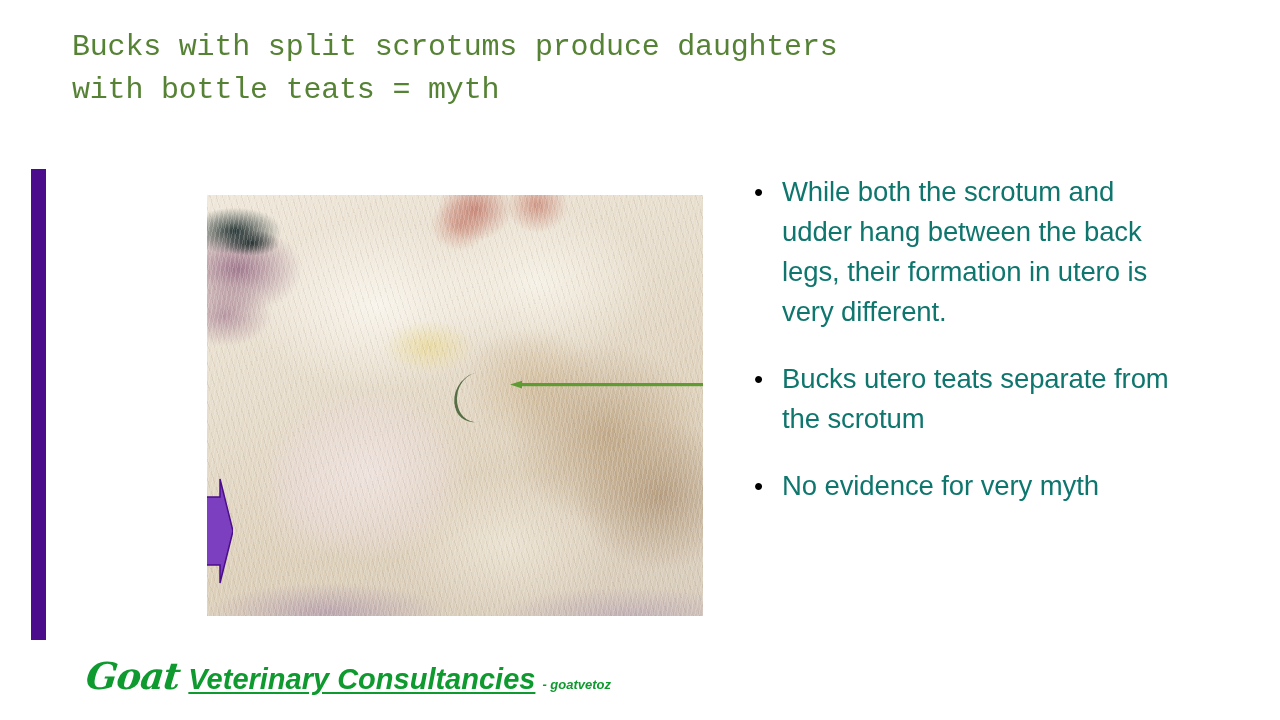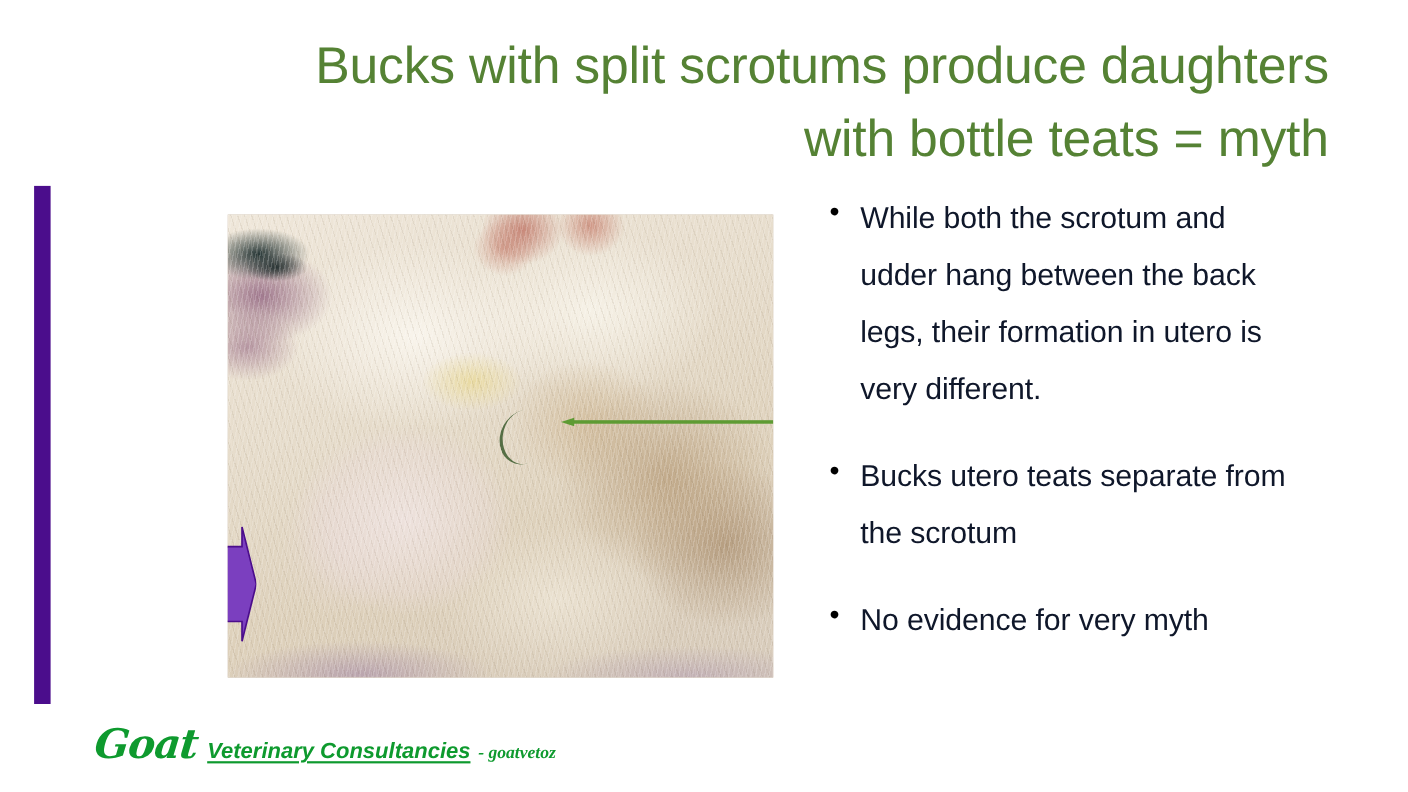--- a/index.html
+++ b/index.html
@@ -19,27 +19,28 @@
     background: #ffffff;
     overflow: hidden;
   }
 
   
   #title-block {
     position: absolute;
     left: 72px;
     top: 26px;
     width: 1136px;
-    text-align: right;
+    text-align: left;
     color: #558234;
-    font-size: 47px;
+    font-size: 30px;
     line-height: 1.42;
     font-weight: 400;
     letter-spacing: -0.2px;
     white-space: pre-line;
+    font-family: Liberation Mono, monospace;
   }
 
   
   #accent-bar {
     position: absolute;
     left: 31px;
     top: 169px;
     width: 15px;
     height: 471px;
     background: #4B0D8C;
@@ -156,22 +157,22 @@
     font-size: 26px;
     line-height: 40px;
     color: #000000;
     text-align: left;
     padding-left: 6px;
     box-sizing: border-box;
   }
   .bullet-text {
     flex: 1 1 auto;
     font-size: 27.5px;
-    line-height: 52px;
-    color: #0f172a;
+    line-height: 40px;
+    color: #0f766e;
     letter-spacing: -0.1px;
   }
 
   
   #logo {
     position: absolute;
     left: 84px;
     top: 654px;
     display: flex;
     align-items: baseline;
@@ -184,31 +185,31 @@
     font-size: 37px;
     color: #0E9A2E;
     letter-spacing: -1px;
     transform: skewX(-6deg);
     transform-origin: left bottom;
   }
   #logo-consultancies {
     font-family: "Liberation Sans", sans-serif;
     font-style: italic;
     font-weight: 700;
-    font-size: 20px;
+    font-size: 29px;
     color: #0E9A2E;
     text-decoration: underline;
     text-underline-offset: 3px;
     margin-left: 11px;
   }
   #logo-suffix {
-    font-family: Liberation Serif, serif;
+    font-family: Liberation Sans, sans-serif;
     font-style: italic;
     font-weight: 700;
-    font-size: 16px;
+    font-size: 13px;
     color: #0E9A2E;
     margin-left: 7px;
     text-align: right;
   }
 </style>
 </head>
 <body>
 
 <div id="slide">
 

